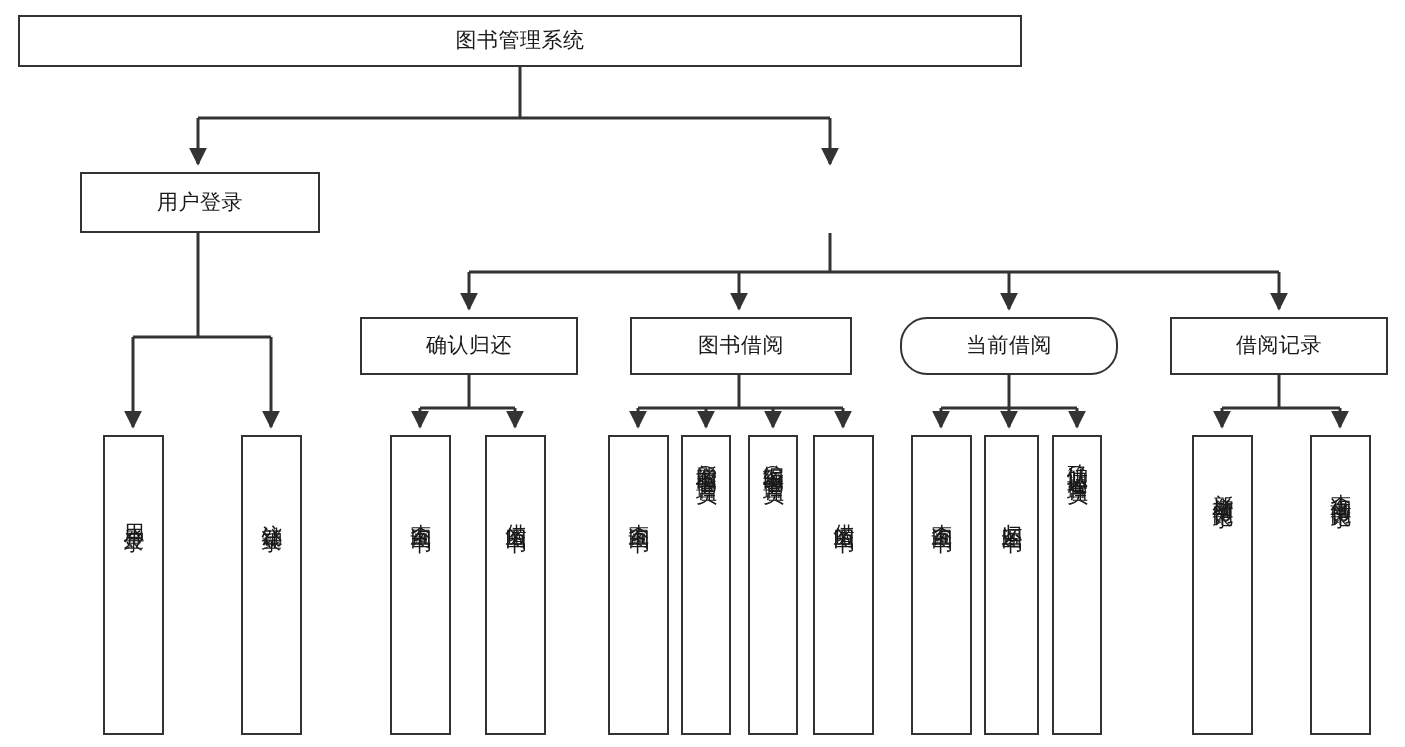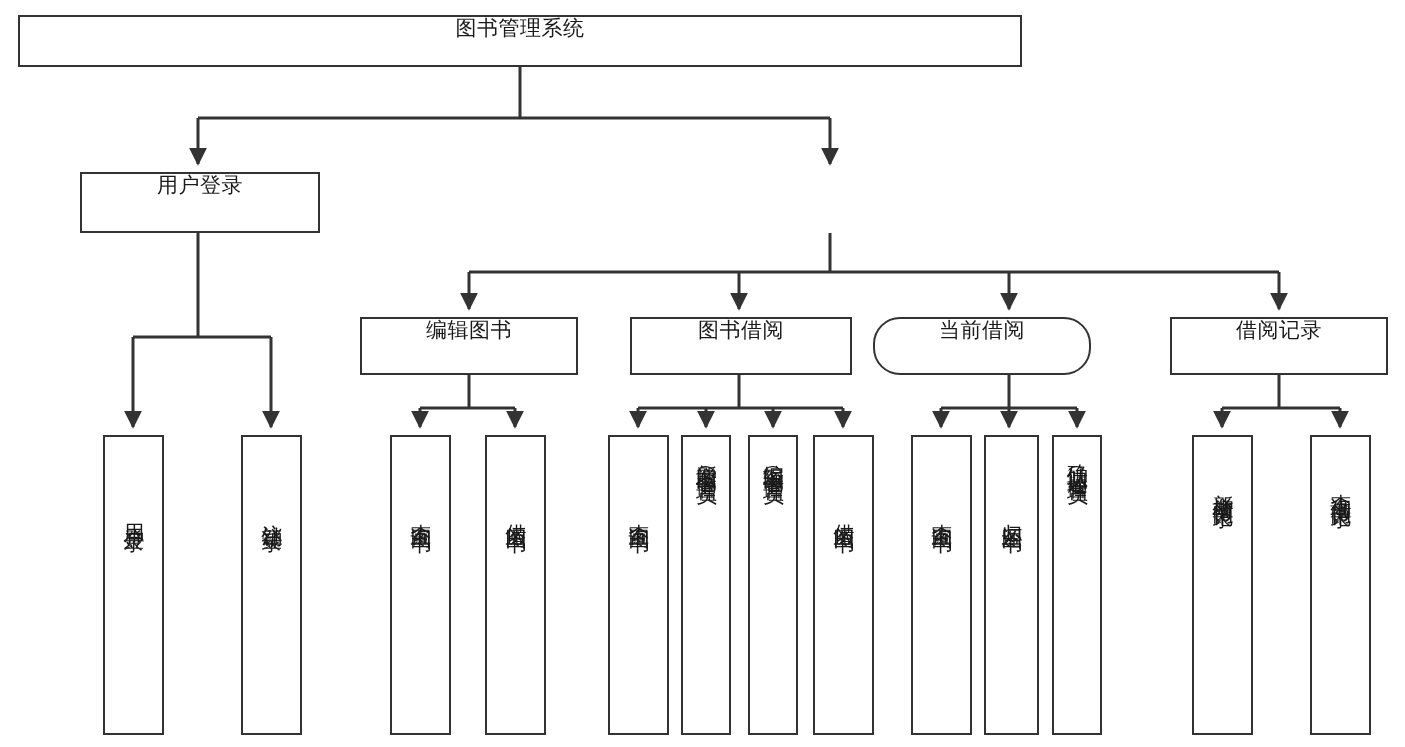--- a/index.html
+++ b/index.html
@@ -24,20 +24,21 @@
     top: 0;
     width: 1405px;
     height: 747px;
   }
   .node {
     position: absolute;
     box-sizing: border-box;
     border: 2px solid #333333;
     background: #ffffff;
     display: flex;
+    align-items: center;
     justify-content: center;
     overflow: hidden;
   }
   .node-label {
     color: #1a1a1a;
     font-size: 21px;
     line-height: 1.12;
     letter-spacing: 0.5px;
     text-align: center;
     white-space: nowrap;
@@ -131,26 +132,26 @@
 
   <div class="node" style="left:18px; top:15px; width:1004px; height:52px;">
     <span class="node-label">图书管理系统</span>
   </div>
 
   <div class="node" style="left:80px; top:172px; width:240px; height:61px;">
     <span class="node-label">用户登录</span>
   </div>
 
   <div class="node" style="left:360px; top:317px; width:218px; height:58px;">
-    <span class="node-label">编辑图书</span>
+    <span class="node-label">确认归还</span>
   </div>
   <div class="node" style="left:630px; top:317px; width:222px; height:58px;">
     <span class="node-label">图书借阅</span>
   </div>
-  <div class="node" style="left:873px; top:317px; width:218px; height:58px;border-radius:27px;">
+  <div class="node" style="left:900px; top:317px; width:218px; height:58px;border-radius:27px;">
     <span class="node-label">当前借阅</span>
   </div>
   <div class="node" style="left:1170px; top:317px; width:218px; height:58px;">
     <span class="node-label">借阅记录</span>
   </div>
 
   <div class="node vertical mid" style="left:103px; top:435px; width:61px; height:300px;">
     <span class="node-label">用户登录</span>
   </div>
   <div class="node vertical mid" style="left:241px; top:435px; width:61px; height:300px;">

